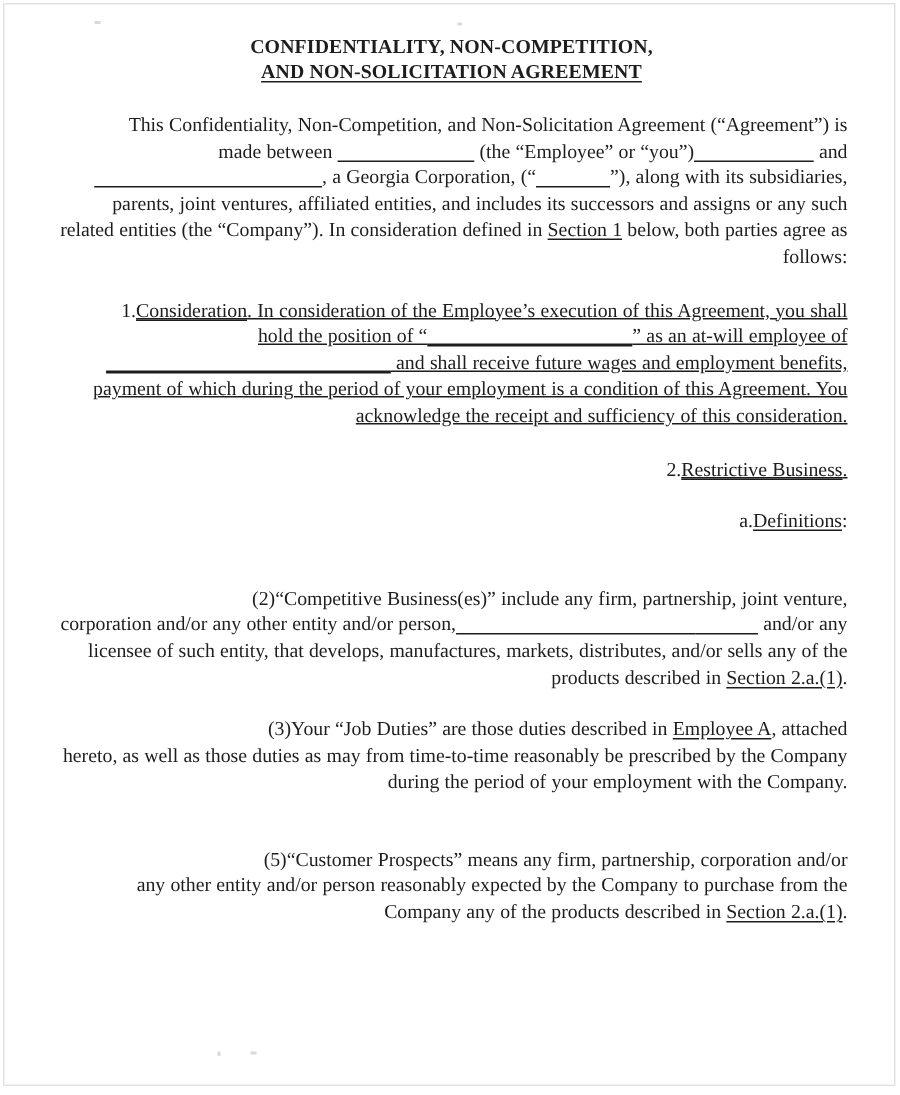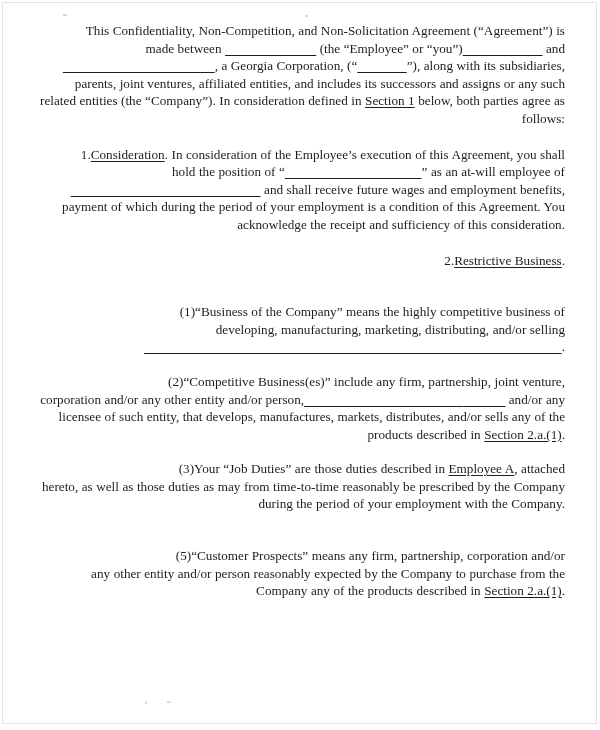--- a/index.html
+++ b/index.html
@@ -77,21 +77,21 @@
   .item {
     display: block;
     font-size: 13.2px;
     line-height: 17.6px;
   }
   .item .marker {
     display: inline-block;
     font-size: 13.2px;
   }
   
-  .lvl1 { padding-left: 0; }
+  .lvl1 { padding-left: 0; text-decoration: underline; }
   .lvl1 .marker { width: 48px; }
   
   .lvl2 { padding-left: 48px; }
   .lvl2 .marker { width: 48px; }
   
   .lvl3 { padding-left: 0; }
   .lvl3 .marker {
     width: 48px;
     margin-left: 96px;
   }
@@ -112,37 +112,41 @@
 <div id="page">
 
   <div id="page-border"></div>
   <div class="speck" id="speck-left"></div>
   <div class="speck" id="speck-right"></div>
   <div class="speck" id="speck-bot-a"></div>
   <div class="speck" id="speck-bot-b"></div>
 
   <div id="content">
 
+    <div class="title-block">
+      <div class="title-line-1">CONFIDENTIALITY, NON-COMPETITION,</div>
+      <div class="title-line-2">AND NON-SOLICITATION AGREEMENT</div>
+    </div>
 
     <p class="body"><span class="indent-first"></span><span>This Confidentiality, Non-Competition, and Non-Solicitation Agreement (“Agreement”) is made between </span><span class="blank">                        </span><span> (the “Employee” or “you”)</span><span class="blank">                     </span><span> and</span><span class="blank">                                        </span><span>, a Georgia Corporation, (“</span><span class="blank">             </span><span>”), along with its subsidiaries, parents, joint ventures, affiliated entities, and includes its successors and assigns or any such related entities (the “Company”).  In consideration defined in </span><u class="ref">Section 1</u><span> below, both parties agree as follows:</span></p>
 
     <div class="gap-md"></div>
 
     <p class="body item lvl1"><span class="marker">1.</span><u class="ref">Consideration</u><span>.  In consideration of the Employee’s execution of this Agreement, you shall hold the position of “</span><span class="blank">                                    </span><span>” as an at-will employee of </span><span class="blank">                                                  </span><span> and shall receive future wages and employment benefits, payment of which during the period of your employment is a condition of this Agreement.  You acknowledge the receipt and sufficiency of this consideration.</span></p>
 
     <div class="gap-md"></div>
 
     <p class="body item lvl1"><span class="marker">2.</span><u class="ref">Restrictive Business</u><span>.</span></p>
 
     <div class="gap-sm"></div>
 
+    <p class="body item lvl2"><span class="marker">a.</span><u class="ref">Definitions</u><span>:</span></p>
 
     <div class="gap-sm"></div>
 
-    <p class="body item lvl3"><span class="marker">(1)</span><span>“Business of the Company” means the highly competitive business of developing, manufacturing, marketing, distributing, and/or selling </span><span class="blank">                             </span><span class="blank">                                                                                 </span><span>.</span></p>
 
     <div class="gap-sm"></div>
 
     <p class="body item lvl3"><span class="marker">(2)</span><span>“Competitive Business(es)” include any firm, partnership, joint venture, corporation and/or any other entity and/or person,</span><span class="blank">                                          </span><span class="blank">           </span><span> and/or any licensee of such entity, that develops, manufactures, markets, distributes, and/or sells any of the products described in </span><u class="ref">Section 2.a.(1)</u><span>.</span></p>
 
     <div class="gap-sm"></div>
 
     <p class="body item lvl3"><span class="marker">(3)</span><span>Your “Job Duties” are those duties described in </span><u class="ref">Employee A</u><span>, attached hereto, as well as those duties as may from time-to-time reasonably be prescribed by the Company during the period of your employment with the Company.</span></p>
 
     <div class="gap-sm"></div>

